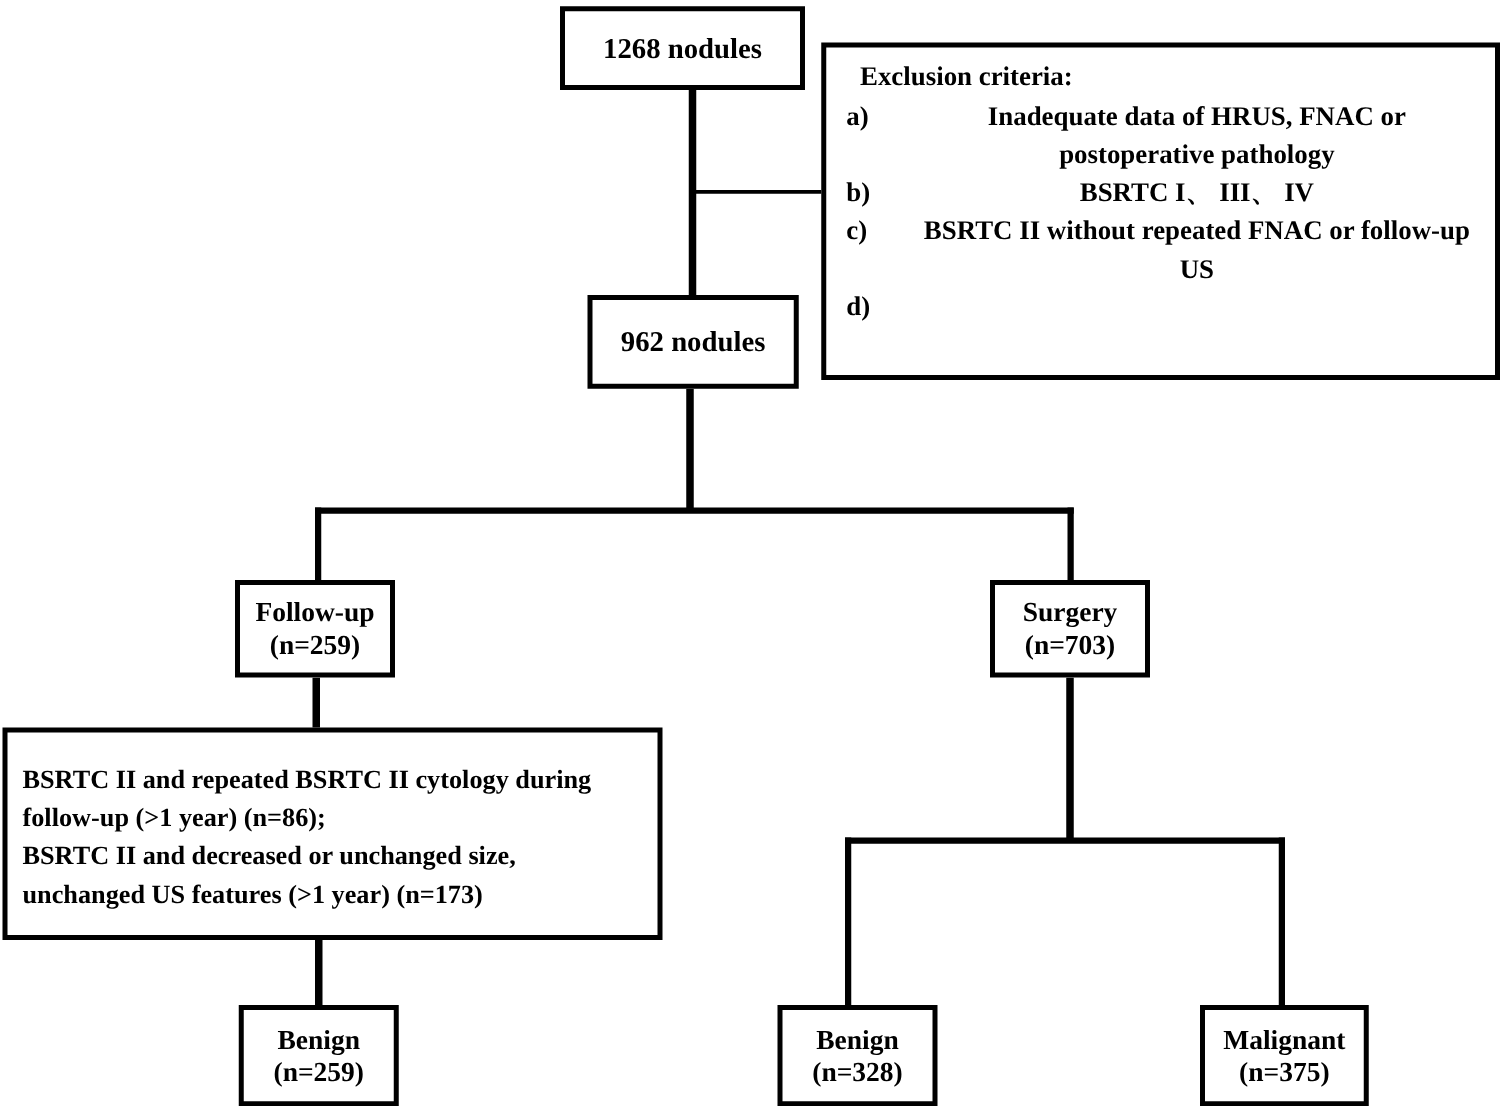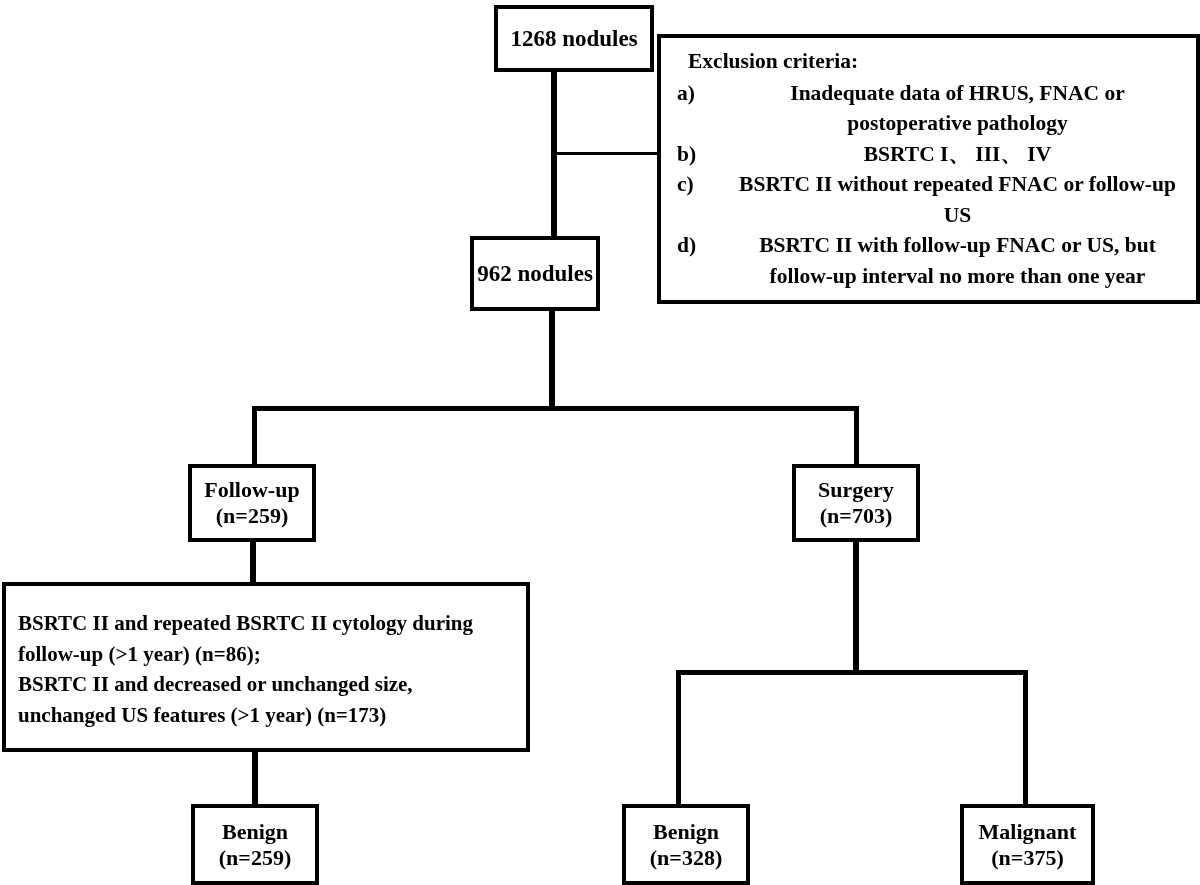--- a/index.html
+++ b/index.html
@@ -29,22 +29,22 @@
     line-height: 1.18;
     text-align: center;
     z-index: 3;
   }
   .node .line {
     display: block;
     white-space: nowrap;
   }
 
   
-  #node-total        { left: 494px; top: 5px;   width: 160px; height: 67px;  font-size: 23px; }
-  #node-eligible     { left: 470px; top: 236px; width: 130px; height: 75px;  font-size: 23px; text-align: center; }
+  #node-total        { left: 448px; top: 5px;   width: 196px; height: 67px;  font-size: 23px; }
+  #node-eligible     { left: 470px; top: 236px; width: 169px; height: 75px;  font-size: 23px; text-align: center; }
   #node-followup     { left: 188px; top: 464px; width: 128px; height: 78px;  font-size: 22px; }
   #node-surgery      { left: 792px; top: 464px; width: 128px; height: 78px;  font-size: 22px; }
   #node-benign-fu    { left: 191px; top: 804px; width: 128px; height: 81px;  font-size: 22px; }
   #node-benign-surg  { left: 622px; top: 804px; width: 128px; height: 81px;  font-size: 22px; }
   #node-malignant    { left: 960px; top: 804px; width: 135px; height: 81px;  font-size: 22px; }
 
   
   #node-exclusion {
     position: absolute;
     left: 657px;
@@ -158,21 +158,20 @@
     <div class="crit-row">
       <span class="crit-marker">b)</span>
       <span class="crit-text">BSRTC I、 III、 IV</span>
     </div>
     <div class="crit-row">
       <span class="crit-marker">c)</span>
       <span class="crit-text">BSRTC II without repeated FNAC or follow-up US</span>
     </div>
     <div class="crit-row">
       <span class="crit-marker">d)</span>
-      <span class="crit-text">BSRTC II with follow-up FNAC or US, but follow-up interval no more than one year</span>
     </div>
   </div>
 
   <div class="node" id="node-eligible">
     <span class="line">962 nodules</span>
   </div>
 
   <div class="node" id="node-followup">
     <span class="line">Follow-up</span>
     <span class="line">(n=259)</span>

